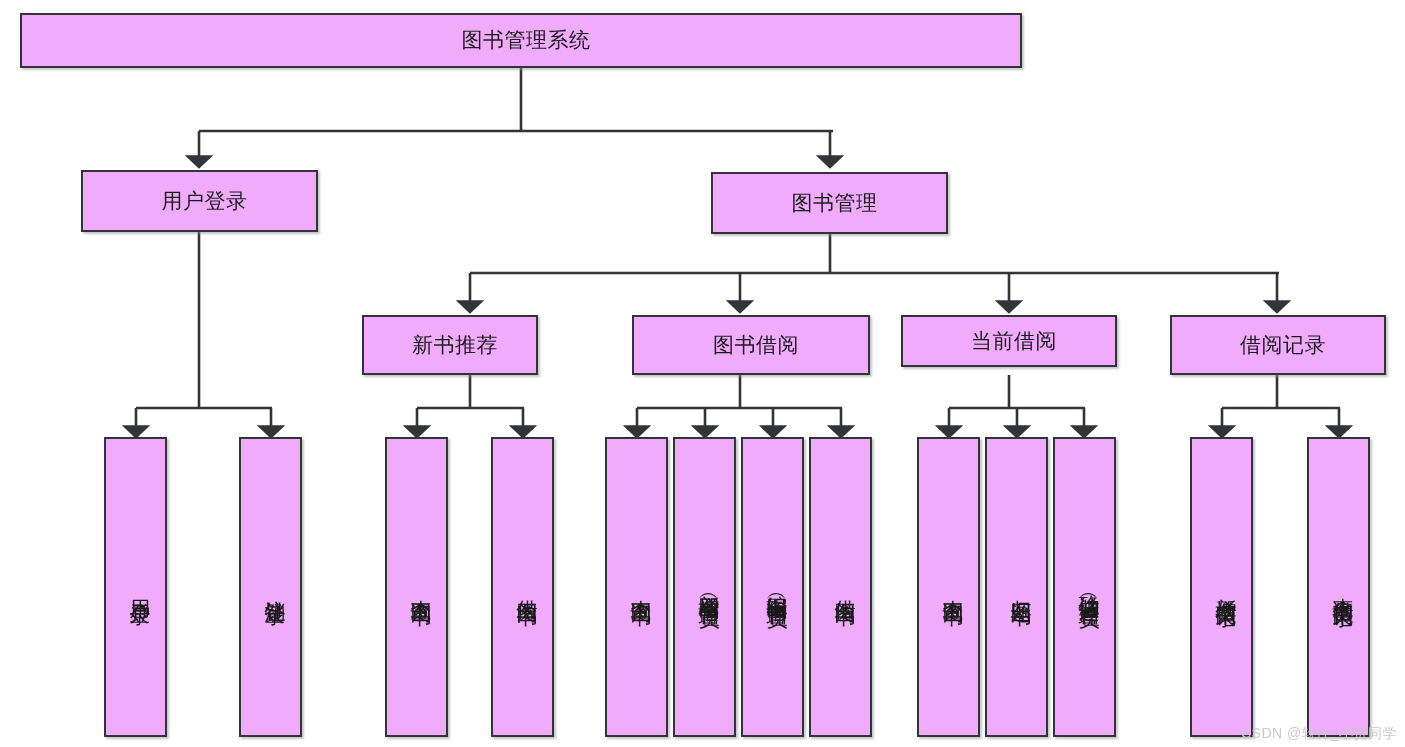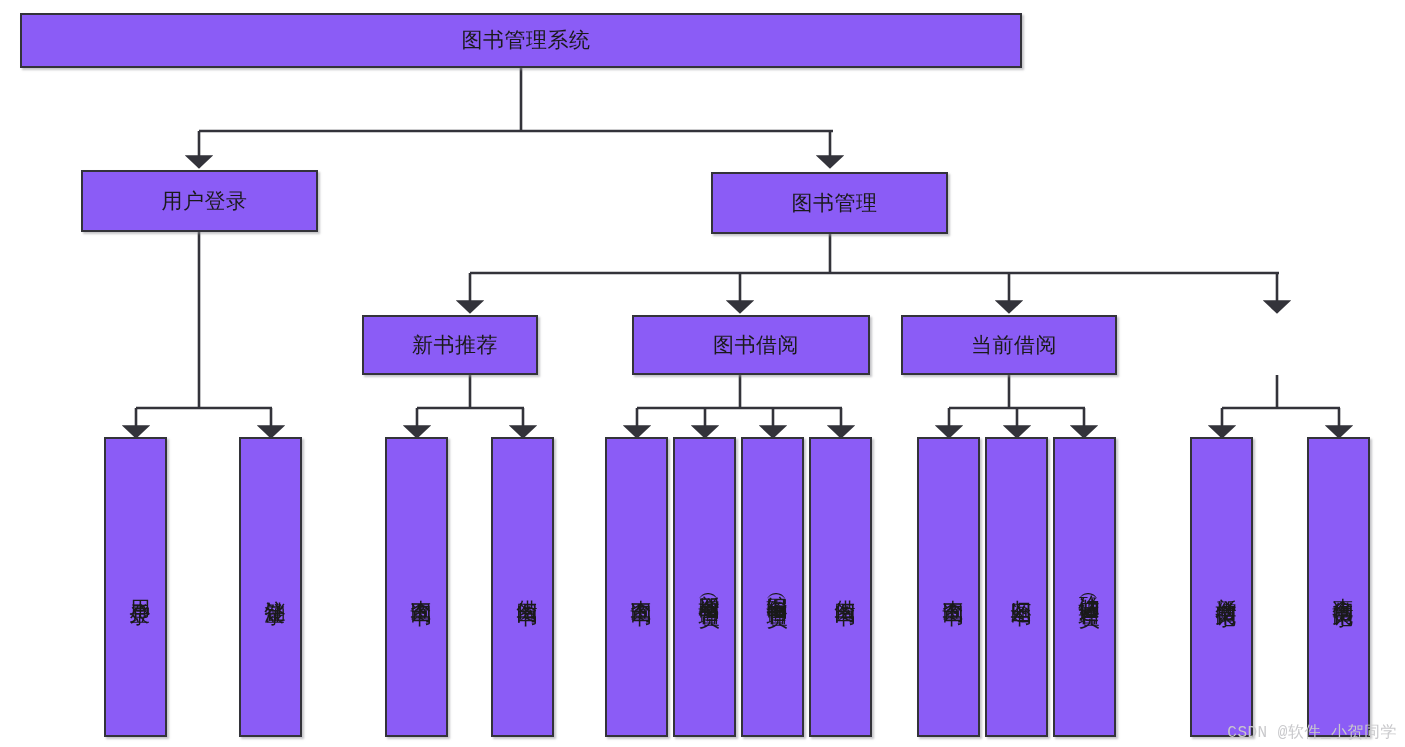--- a/index.html
+++ b/index.html
@@ -22,21 +22,21 @@
   #connector-layer {
     position: absolute;
     left: 0;
     top: 0;
     width: 1405px;
     height: 747px;
   }
   .node {
     position: absolute;
     box-sizing: border-box;
-    background: #8b5cf6;
+    background: #f0abfc;
     border: 2px solid #33333a;
     box-shadow: 2px 2px 2px rgba(150,150,155,0.55);
     display: flex;
     align-items: center;
     justify-content: center;
     color: #1a1a1a;
     padding-left: 10px;
   }
   .node-label {
     text-align: center;
@@ -56,26 +56,25 @@
     writing-mode: vertical-rl;
     text-orientation: upright;
     font-size: 21px;
     letter-spacing: 2px;
     line-height: 1;
   }
   #watermark {
     position: absolute;
     right: 8px;
     bottom: 4px;
-    font-size: 16px;
+    font-size: 14px;
     color: #c9c9cc;
     letter-spacing: 0.5px;
     white-space: nowrap;
     pointer-events: none;
-    font-family: Liberation Mono, monospace;
   }
 </style>
 </head>
 <body>
 
 <div id="diagram-root">
 
   <svg id="connector-layer" viewBox="0 0 1405 747" width="1405" height="747" xmlns="http://www.w3.org/2000/svg">
     <defs>
       <marker id="arrowhead" markerWidth="9" markerHeight="11" refX="2.2" refY="5.5" orient="auto" markerUnits="strokeWidth">
@@ -136,22 +135,25 @@
   <div class="node horizontal" style="left:711px; top:172px; width:237px; height:62px;">
     <span class="node-label">图书管理</span>
   </div>
 
   <div class="node horizontal" style="left:362px; top:315px; width:176px; height:60px;">
     <span class="node-label">新书推荐</span>
   </div>
   <div class="node horizontal" style="left:632px; top:315px; width:238px; height:60px;">
     <span class="node-label">图书借阅</span>
   </div>
-  <div class="node horizontal" style="left:901px; top:315px; width:216px; height:60px;">
+  <div class="node horizontal" style="left:901px; top:315px; width:216px; height:52px;">
     <span class="node-label">当前借阅</span>
+  </div>
+  <div class="node horizontal" style="left:1170px; top:315px; width:216px; height:60px;">
+    <span class="node-label">借阅记录</span>
   </div>
 
   <div class="node vertical" style="left:104px; top:437px; width:63px; height:300px;">
     <span class="node-label">用户登录</span>
   </div>
   <div class="node vertical" style="left:239px; top:437px; width:63px; height:300px;">
     <span class="node-label">注销登录</span>
   </div>
 
   <div class="node vertical" style="left:385px; top:437px; width:63px; height:300px;">

